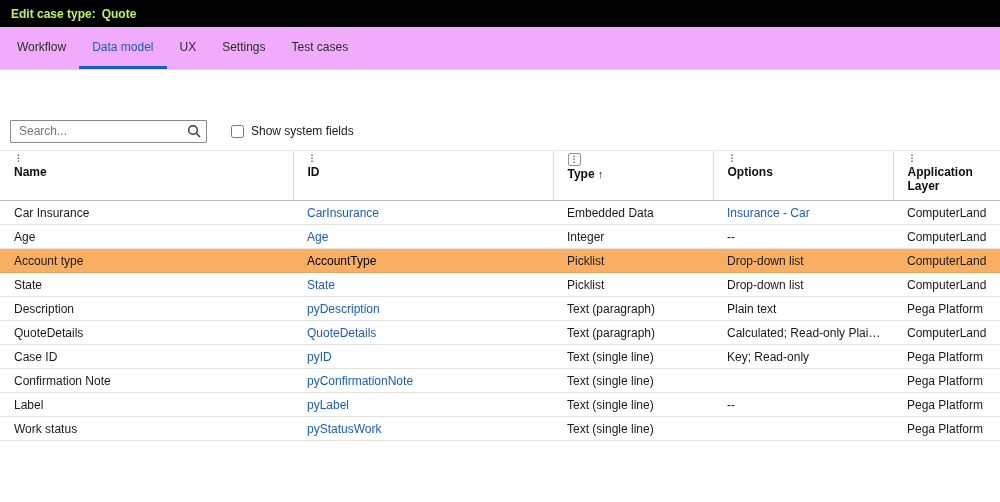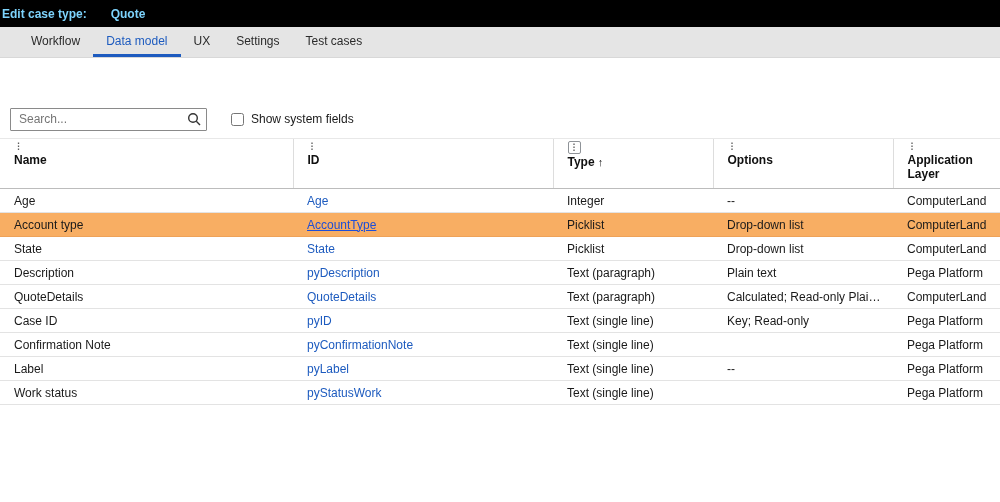--- a/index.html
+++ b/index.html
@@ -1,25 +1,25 @@
 <!DOCTYPE html>
 <html><head>
 <meta charset="utf-8">
 <style>
   *{box-sizing:border-box;margin:0;padding:0}
   html,body{width:1000px;height:502px;overflow:hidden;background:#fff;
     font-family:"Liberation Sans",sans-serif;}
   
-  .topbar{height:27px;background:#000;color:#7dd3fc;display:flex;align-items:center;
-    padding:0 2px;font-size:12px;gap:24px}
+  .topbar{height:27px;background:#000;color:#bef264;display:flex;align-items:center;
+    padding:0 11px;font-size:12px;gap:6px}
   .topbar .t-label{font-weight:bold}
   .topbar .t-value{font-weight:bold}
   
-  .tabbar{height:31px;background:#e5e5e5;border-bottom:1px solid #d8d8d8;
-    display:flex;align-items:stretch;padding-left:18px}
+  .tabbar{height:43px;background:#f0abfc;border-bottom:1px solid #d8d8d8;
+    display:flex;align-items:stretch;padding-left:4px}
   .tab{padding:0 13px;font-size:12px;color:#2b2b2b;display:flex;align-items:center;
     cursor:pointer;border-bottom:3px solid transparent}
   .tab.active{color:#1d5bbf;border-bottom-color:#1d5bbf}
   
   .content{padding-top:49px}
   .toolbar{display:flex;align-items:center;padding-left:10px;height:24px}
   .searchbox{position:relative;width:197px}
   .searchbox input{width:100%;height:23px;border:1px solid #8a8a8a;border-radius:1px;
     padding:0 26px 0 8px;font-size:12px;font-family:inherit;color:#7f1d1d;outline:none}
   .search-icon{position:absolute;right:5px;top:3px;width:17px;height:17px;display:flex;
@@ -34,21 +34,21 @@
   .drag{color:#5f5f5f;font-size:9px;line-height:10px;height:11px;cursor:grab;width:8px;text-align:center}
   .drag.boxed{border:1px solid #8f9398;border-radius:2px;width:13px;height:13px;
     line-height:11px;background:#fff}
   .hlabel{line-height:14px;padding-top:1px}
   .sort{font-size:11px;color:#101010;margin-left:3px}
   tbody td{font-size:12px;height:24px;padding:0 10px 0 14px;border-bottom:1px solid #e3e3e3;
     color:#1a1a1a;white-space:nowrap;overflow:hidden;text-overflow:ellipsis}
   a.link{color:#1d5bbf;text-decoration:none;cursor:pointer}
   tr.highlight{background:#f8ae63}
   tr.highlight td{border-bottom-color:#eea259}
-  tr.highlight a.link{color:#1d4ed8;text-decoration:underline}
+  tr.highlight a.link{color:#000000;}
 </style>
 </head>
 <body>
 
 <div class="topbar">
   <span class="t-label">Edit case type:</span>
   <span class="t-value">Quote</span>
 </div>
 
 <div class="tabbar">
@@ -105,20 +105,27 @@
           <div class="hlabel">Options</div>
         </th>
         <th>
           <div class="drag">⋮</div>
           <div class="hlabel">Application Layer</div>
         </th>
       </tr>
     </thead>
     <tbody>
         <tr>
+          <td>Car Insurance</td>
+          <td><a href="#" class="link">CarInsurance</a></td>
+          <td>Embedded Data</td>
+          <td><a href="#" class="link">Insurance - Car</a></td>
+          <td>ComputerLand</td>
+        </tr>
+        <tr>
           <td>Age</td>
           <td><a href="#" class="link">Age</a></td>
           <td>Integer</td>
           <td>--</td>
           <td>ComputerLand</td>
         </tr>
         <tr class="highlight">
           <td>Account type</td>
           <td><a href="#" class="link">AccountType</a></td>
           <td>Picklist</td>

